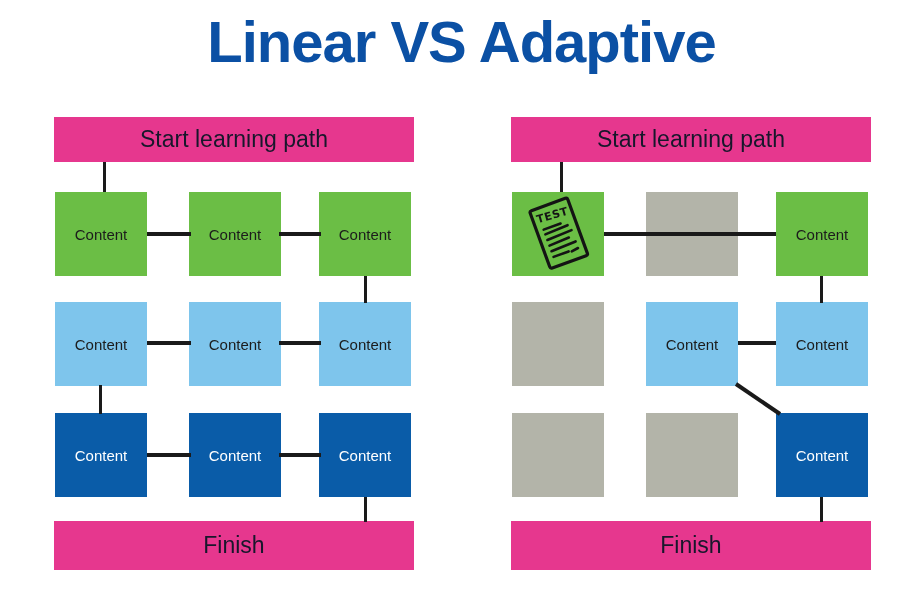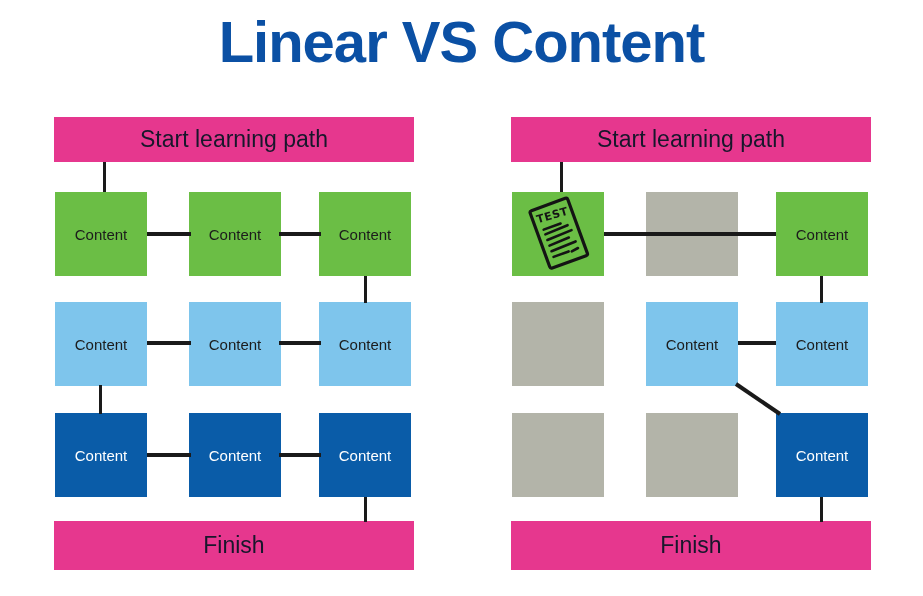--- a/index.html
+++ b/index.html
@@ -32,21 +32,21 @@
   .vline { position:absolute; width:3px;  background:#1a1a1a; z-index:6; }
   .diag  { position:absolute; z-index:6; }
 
   .testsvg { width:92px; height:84px; display:block; }
 </style>
 </head>
 <body>
 
 <div class="canvas">
 
-  <div class="title">Linear VS Content</div>
+  <div class="title">Linear VS Adaptive</div>
 
   <div class="banner" style="left:54px; top:117px; width:360px; height:45px;">
     <span>Start learning path</span>
   </div>
 
   <div class="box green" style="left:55px;  top:192px;">Content</div>
   <div class="box green" style="left:189px; top:192px;">Content</div>
   <div class="box green" style="left:319px; top:192px;">Content</div>
 
   <div class="box lblue" style="left:55px;  top:302px;">Content</div>

